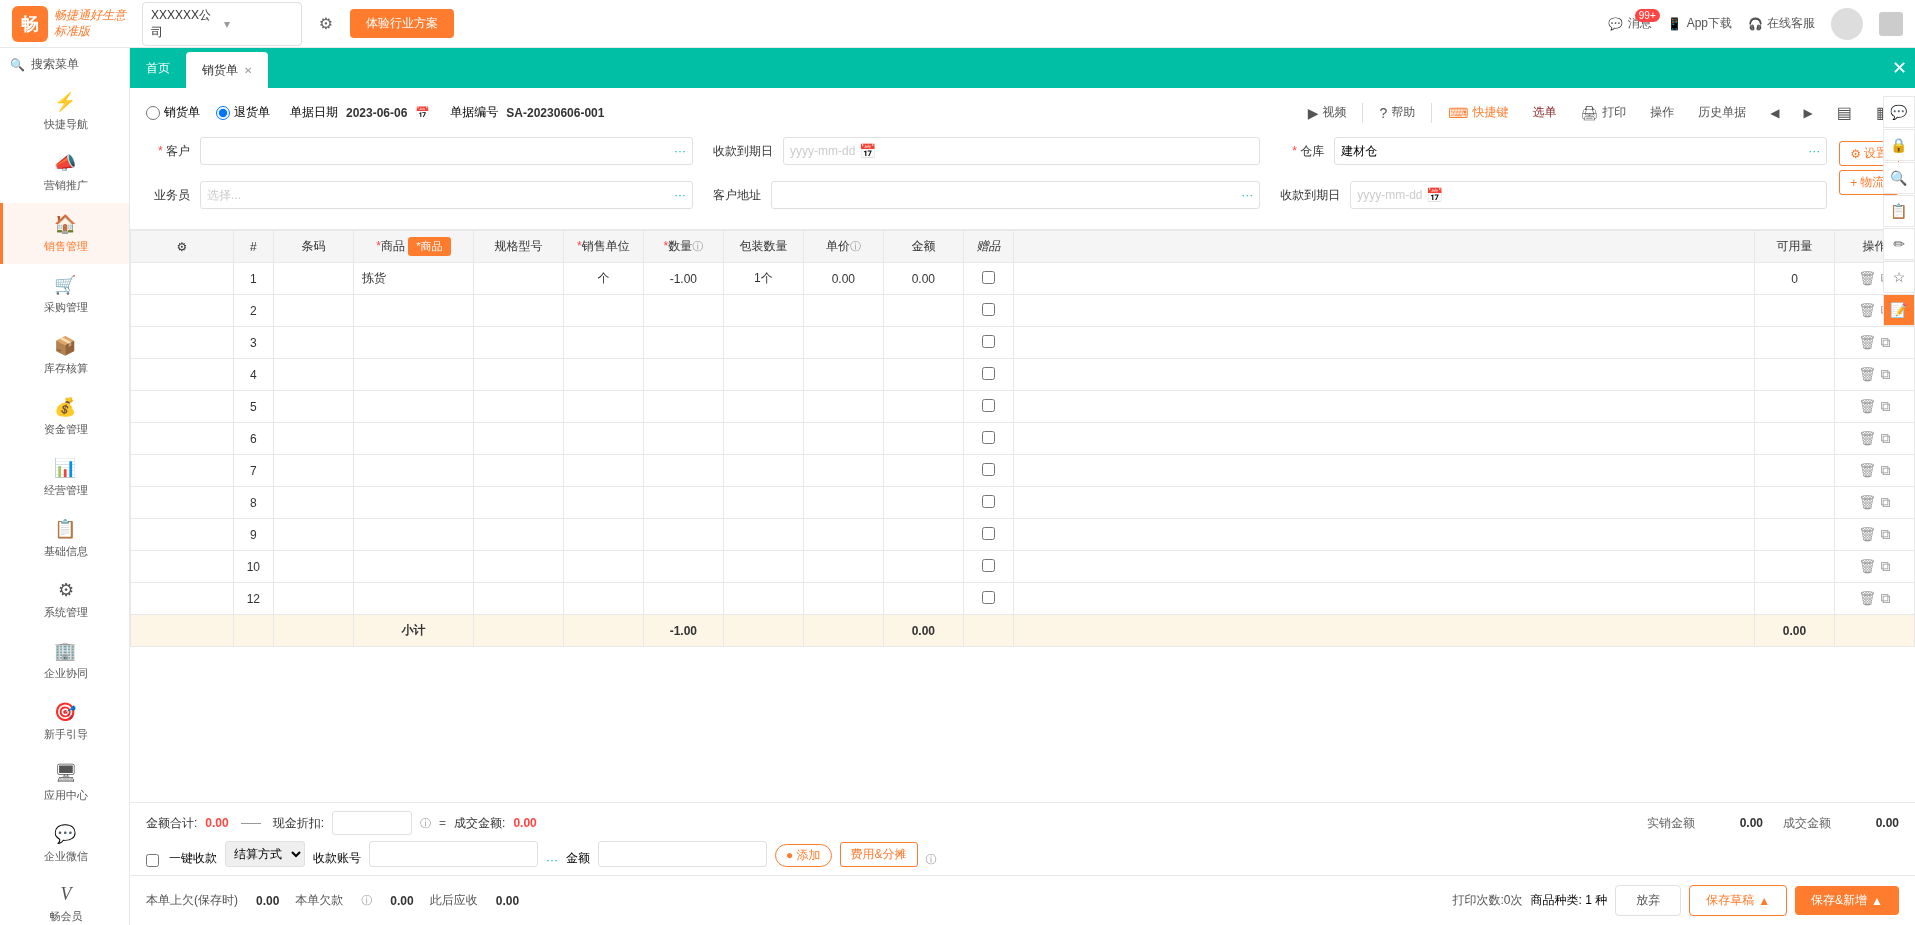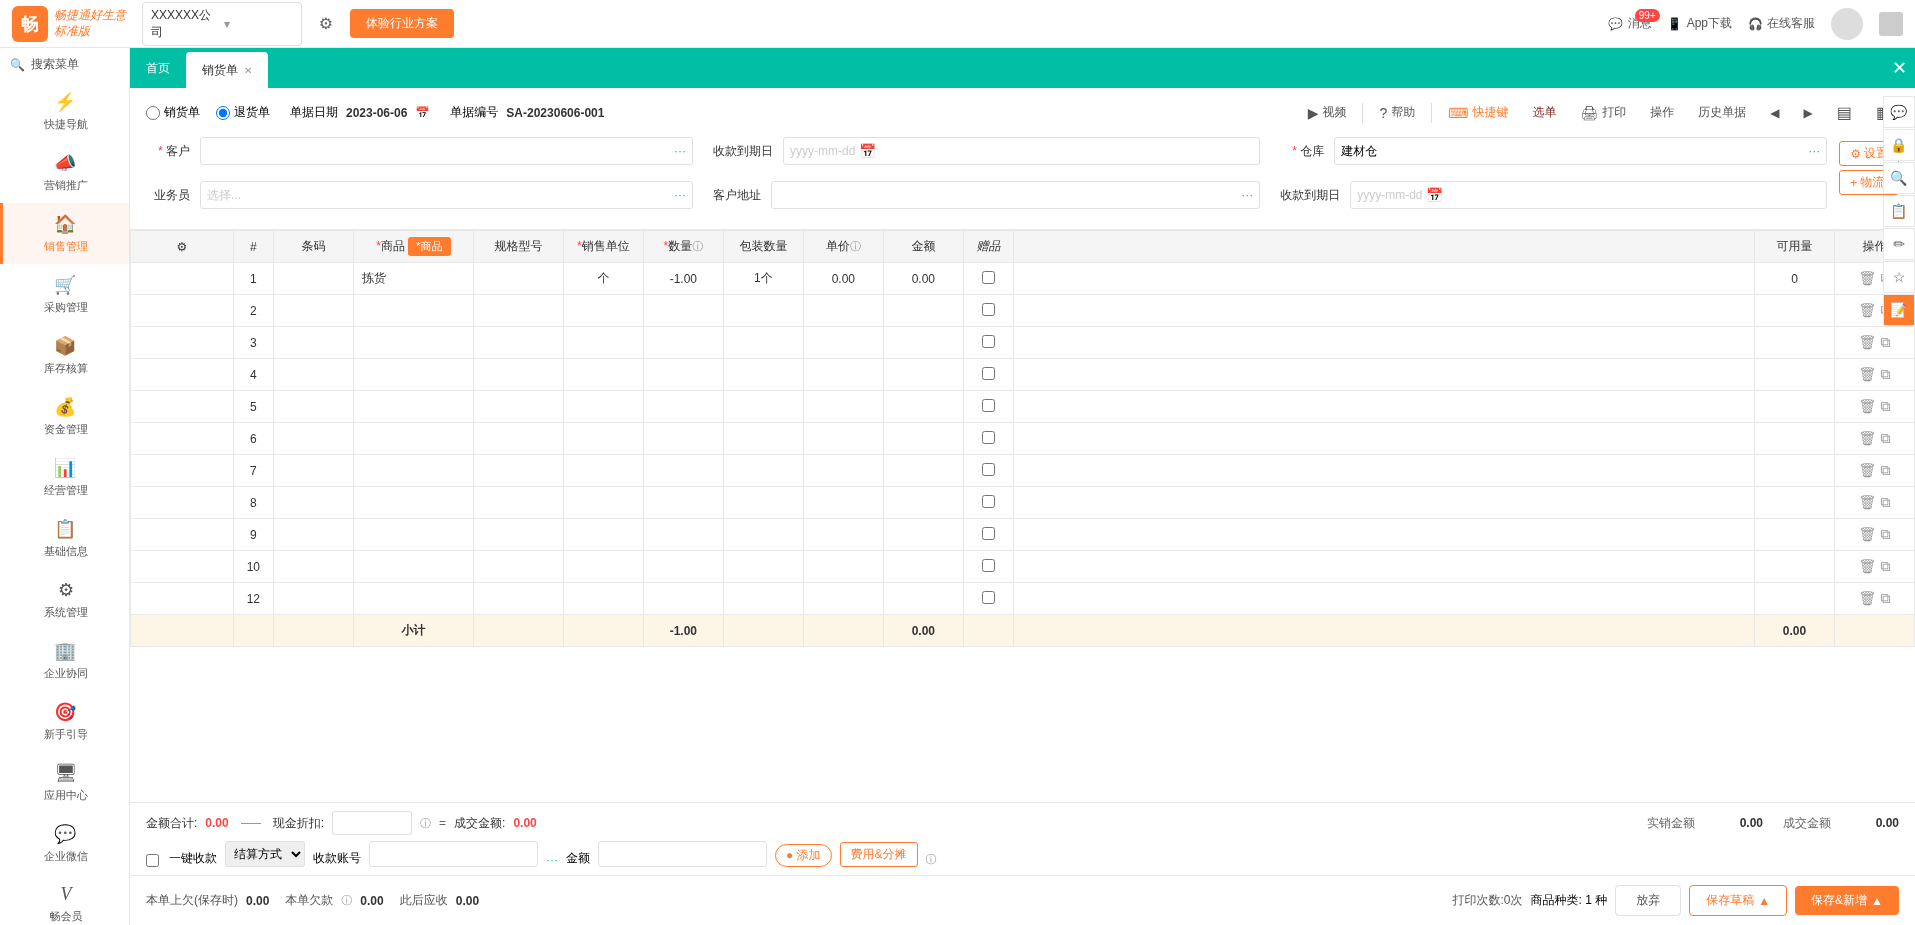--- a/index.html
+++ b/index.html
@@ -378,21 +378,21 @@
     
     .bottom-bar {
       background: #fff;
       border-top: 1px solid #e8e8e8;
       display: flex;
       align-items: center;
       padding: 8px 16px;
       flex-shrink: 0;
       height: 50px;
     }
-    .bottom-stat { display: flex; align-items: center; gap: 8px; color: #555; margin-right: 16px; }
+    .bottom-stat { display: flex; align-items: center; gap: 18px; color: #555; margin-right: 16px; }
     .bottom-stat-val { font-weight: bold; }
     .stat-zero { color: #333; }
     .bottom-right { margin-left: auto; display: flex; align-items: center; gap: 8px; }
     .print-info { color: #555; }
     .discard-btn {
       border: 1px solid #e0e0e0;
       background: #fff;
       color: #555;
       border-radius: 4px;
       padding: 6px 20px;

